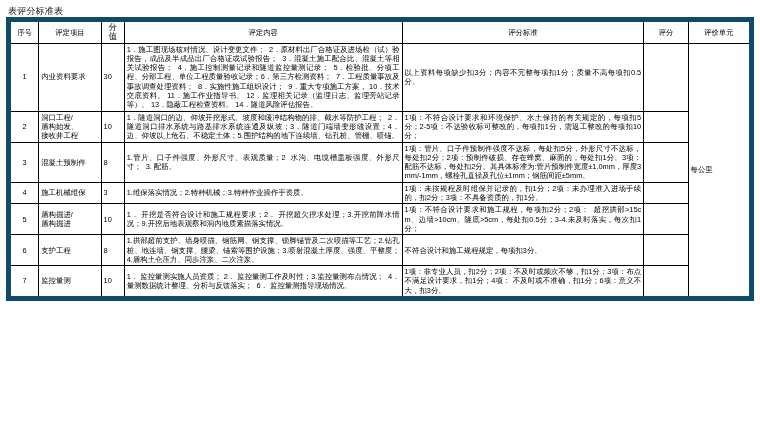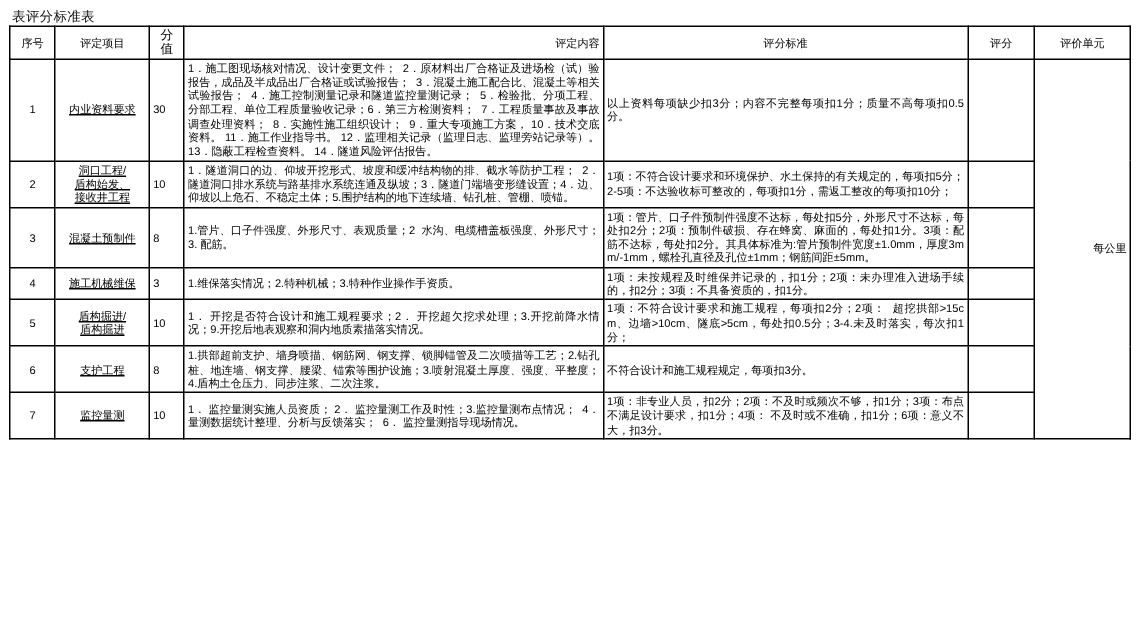--- a/index.html
+++ b/index.html
@@ -28,69 +28,68 @@
     color: #111;
     padding-left: 2px;
     letter-spacing: 0.2px;
     white-space: nowrap;
     overflow: hidden;
   }
   table.eval-table {
     width: 748px;
     border-collapse: collapse;
     table-layout: fixed;
-    border: 1px solid #0c4a6e;
+    border: 5px solid #0c4a6e;
   }
   table.eval-table th,
   table.eval-table td {
     border: 1px solid #000;
     vertical-align: middle;
     padding: 1px 2px;
     font-size: 7.4px;
     line-height: 9.3px;
     font-weight: normal;
   }
   thead th {
     text-align: center;
     font-size: 9px;
     line-height: 10px;
     height: 17px;
     padding: 0 1px;
   }
   th.c-no      { width: 30px; }
   th.c-item    { width: 62px; font-family: Liberation Serif, serif; }
   th.c-score   { width: 23px; }
-  th.c-content { width: 276px; text-align: right; }
+  th.c-content { width: 276px; }
   th.c-std     { width: 240px; margin-top: 16px; }
   th.c-mark    { width: 44px; }
   th.c-unit    { width: 63px; margin-top: 23px; }
 
   td.col-no {
     text-align: center;
     font-size: 8.5px;
   }
   td.col-item {
-    text-align: center;
+    text-align: left;
     font-size: 8.6px;
     line-height: 11px;
-    text-decoration: underline;
   }
   td.col-score {
     text-align: left;
     font-size: 8.5px;
   }
   td.col-content,
   td.col-std {
     text-align: justify;
     text-justify: inter-ideograph;
     vertical-align: middle;
   }
   td.col-mark { }
   td.col-unit {
-    text-align: right;
+    text-align: left;
     font-size: 9px;
   }
   .hdr-stack {
     display: inline-block;
     line-height: 8.5px;
     font-size: 8.5px;
   }
   .cell-text {
     display: block;
     white-space: pre-wrap;

